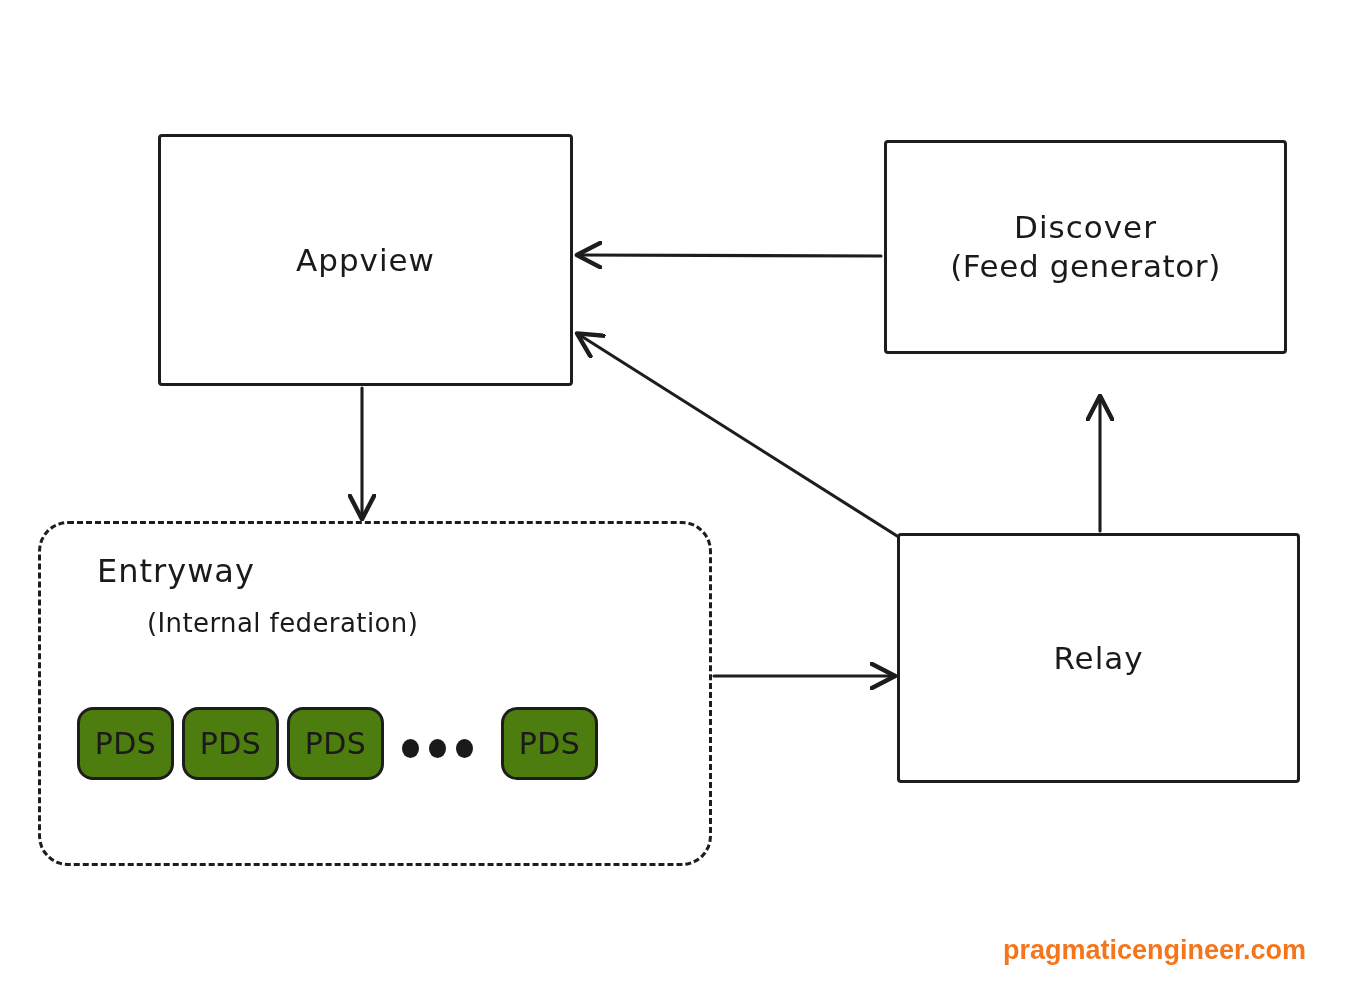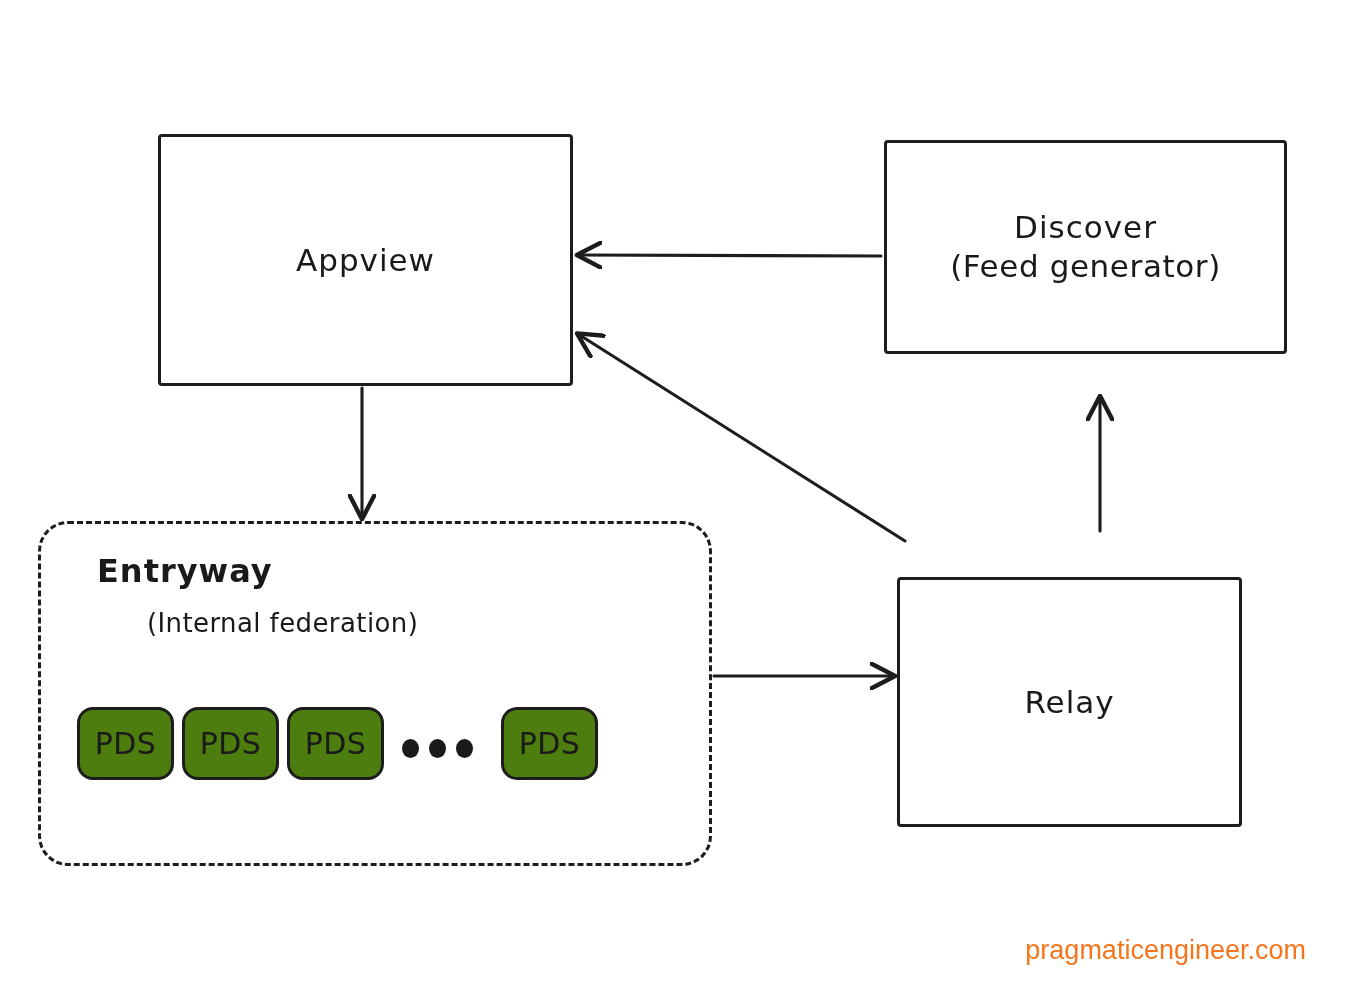--- a/index.html
+++ b/index.html
@@ -60,21 +60,21 @@
     font-size: 31px;
     letter-spacing: 0.6px;
     line-height: 1.25;
     white-space: nowrap;
     text-align: center;
   }
 
   
   #node-appview  { left: 158px; top: 134px;  width: 415px; height: 252px; }
   #node-discover { left: 884px; top: 140px;  width: 403px; height: 214px; }
-  #node-relay    { left: 897px; top: 533px;  width: 345px; height: 250px; margin-top: 44px; }
+  #node-relay    { left: 897px; top: 533px;  width: 403px; height: 250px; }
 
   
   #group-entryway {
     position: absolute;
     left: 38px;
     top: 521px;
     width: 674px;
     height: 345px;
     box-sizing: border-box;
     border: 3.4px dashed #1d1d1d;
@@ -83,21 +83,20 @@
   }
   .group-title {
     position: absolute;
     left: 56px;
     top: 28px;
     font-family: "DejaVu Sans", sans-serif;
     font-size: 32px;
     letter-spacing: 1px;
     color: #1a1a1a;
     white-space: nowrap;
-    font-weight: bold;
   }
   .group-subtitle {
     position: absolute;
     left: 58px;
     top: 84px;
     font-family: "DejaVu Sans", sans-serif;
     font-size: 26px;
     letter-spacing: 0.4px;
     color: #1a1a1a;
     white-space: nowrap;
@@ -152,21 +151,21 @@
     pointer-events: none;
   }
 
   
   #watermark {
     position: absolute;
     right: 52px;
     top: 935px;
     font-family: "Liberation Sans", sans-serif;
     font-size: 27px;
-    font-weight: 400;
+    font-weight: 700;
     color: #F4751B;
     white-space: nowrap;
   }
 </style>
 </head>
 <body>
 
 <div id="canvas">
 
 

